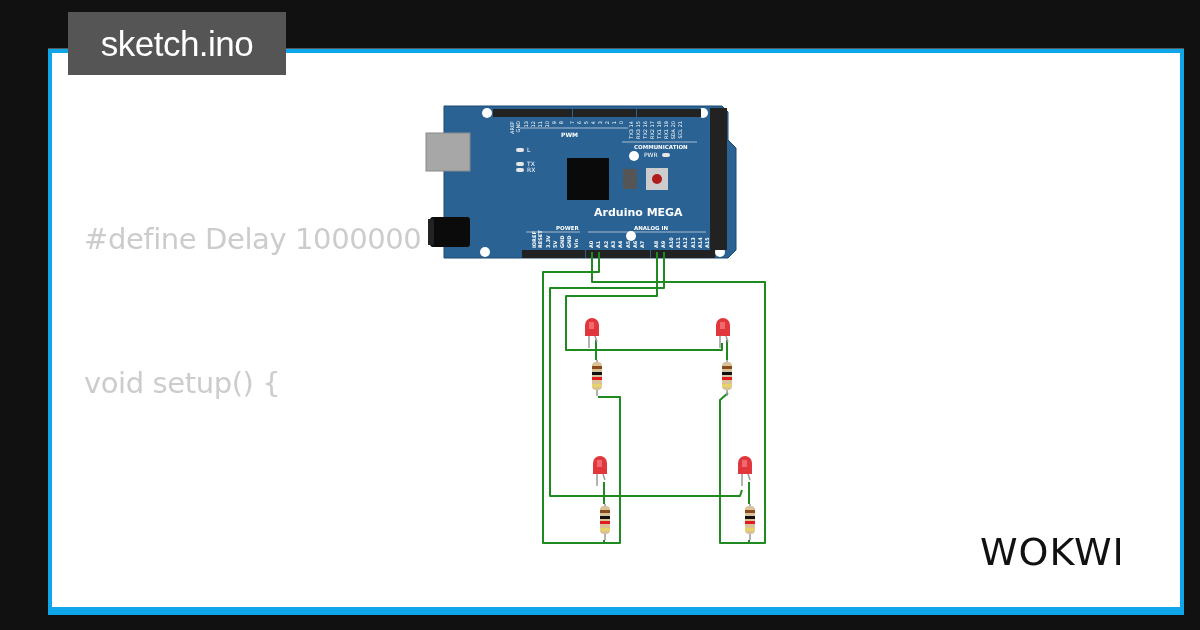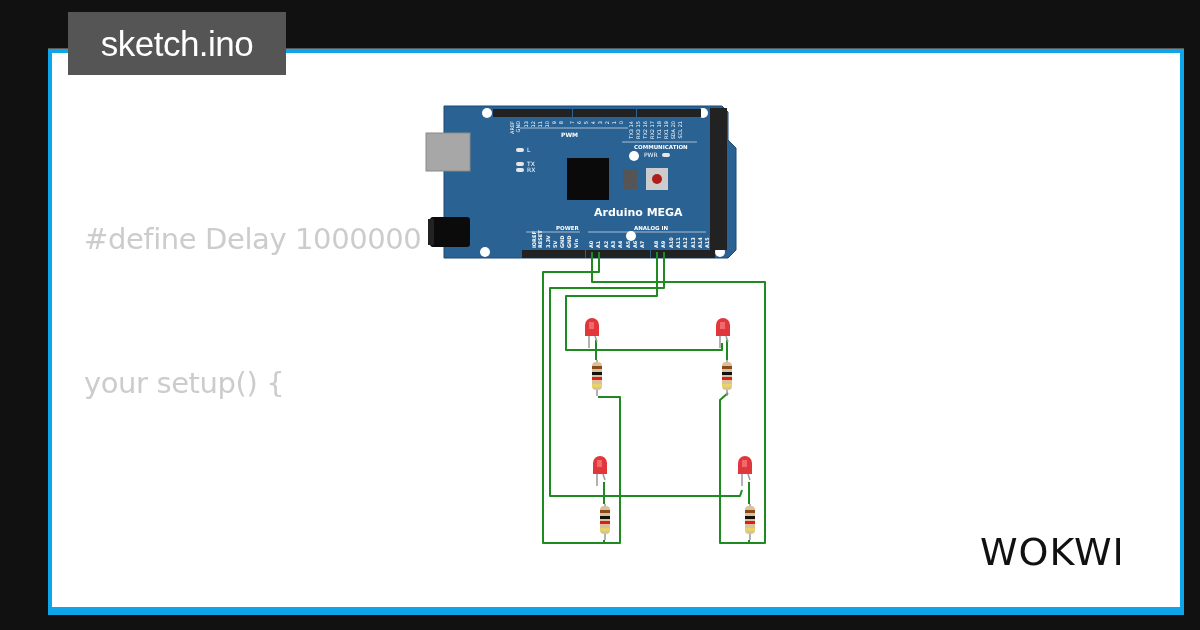--- a/index.html
+++ b/index.html
@@ -14,21 +14,21 @@
   .logo { position:absolute; left:976px; top:525px; width:175px; height:50px; }
 </style>
 </head>
 <body>
 
 <div class="shadow"></div>
 <div class="panel">
   <div class="panel-inner">
     <div class="code">
       <span class="line">#define Delay 1000000</span>
-      <span class="line">your setup() {</span>
+      <span class="line">void setup() {</span>
       
       
       
       
       
       
       
       
     </div>
   </div>

